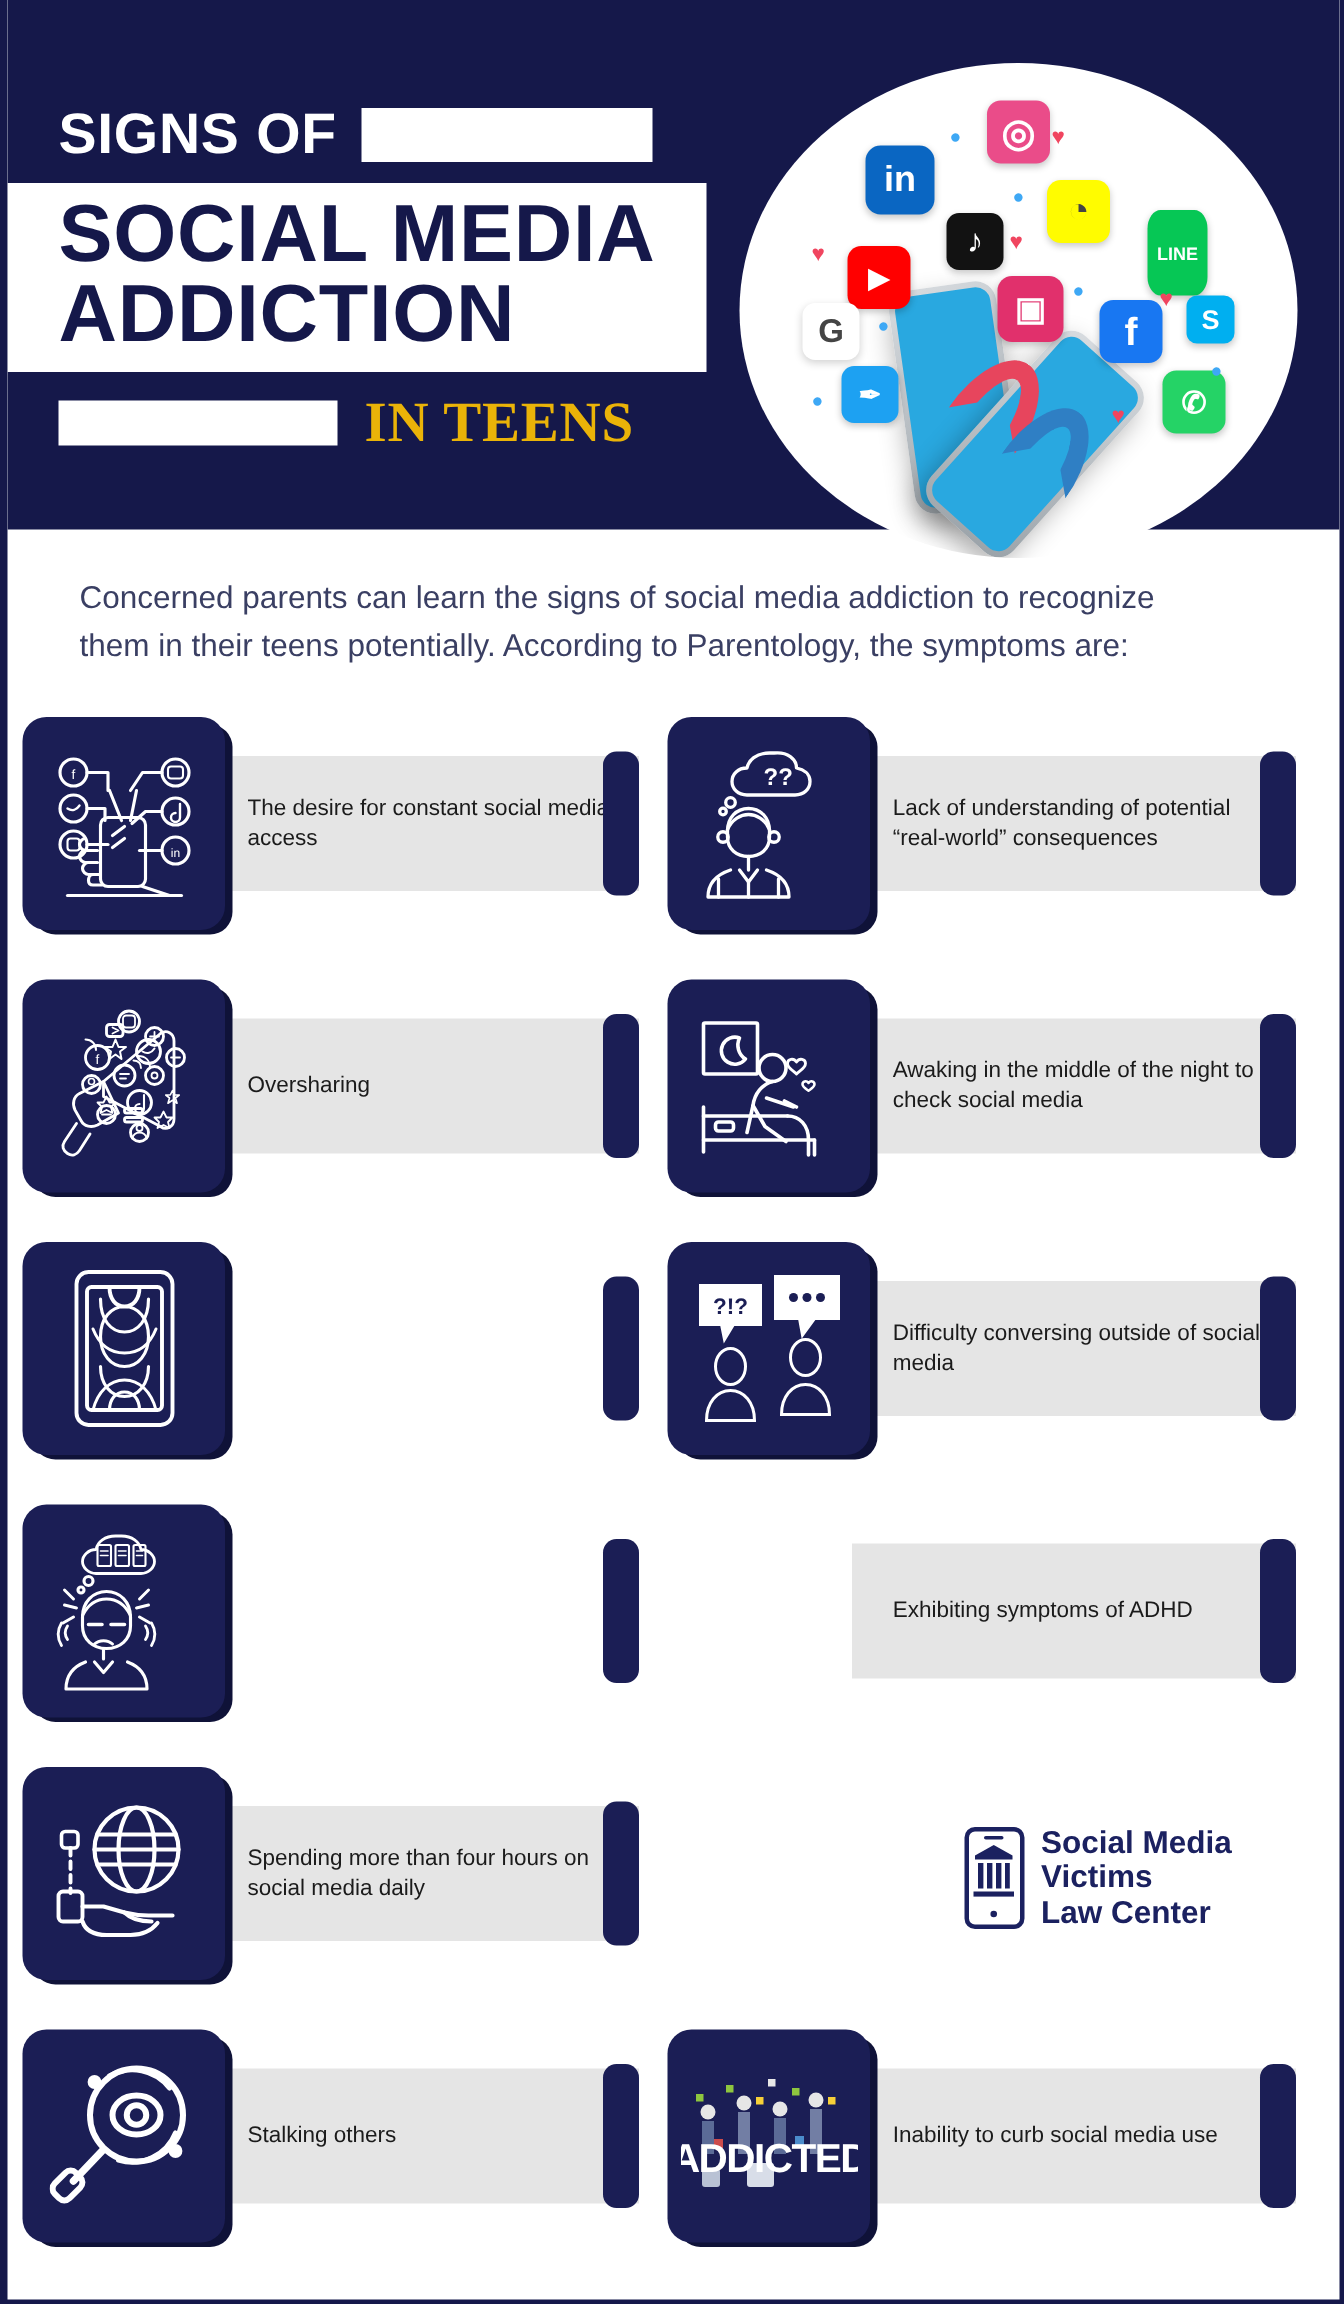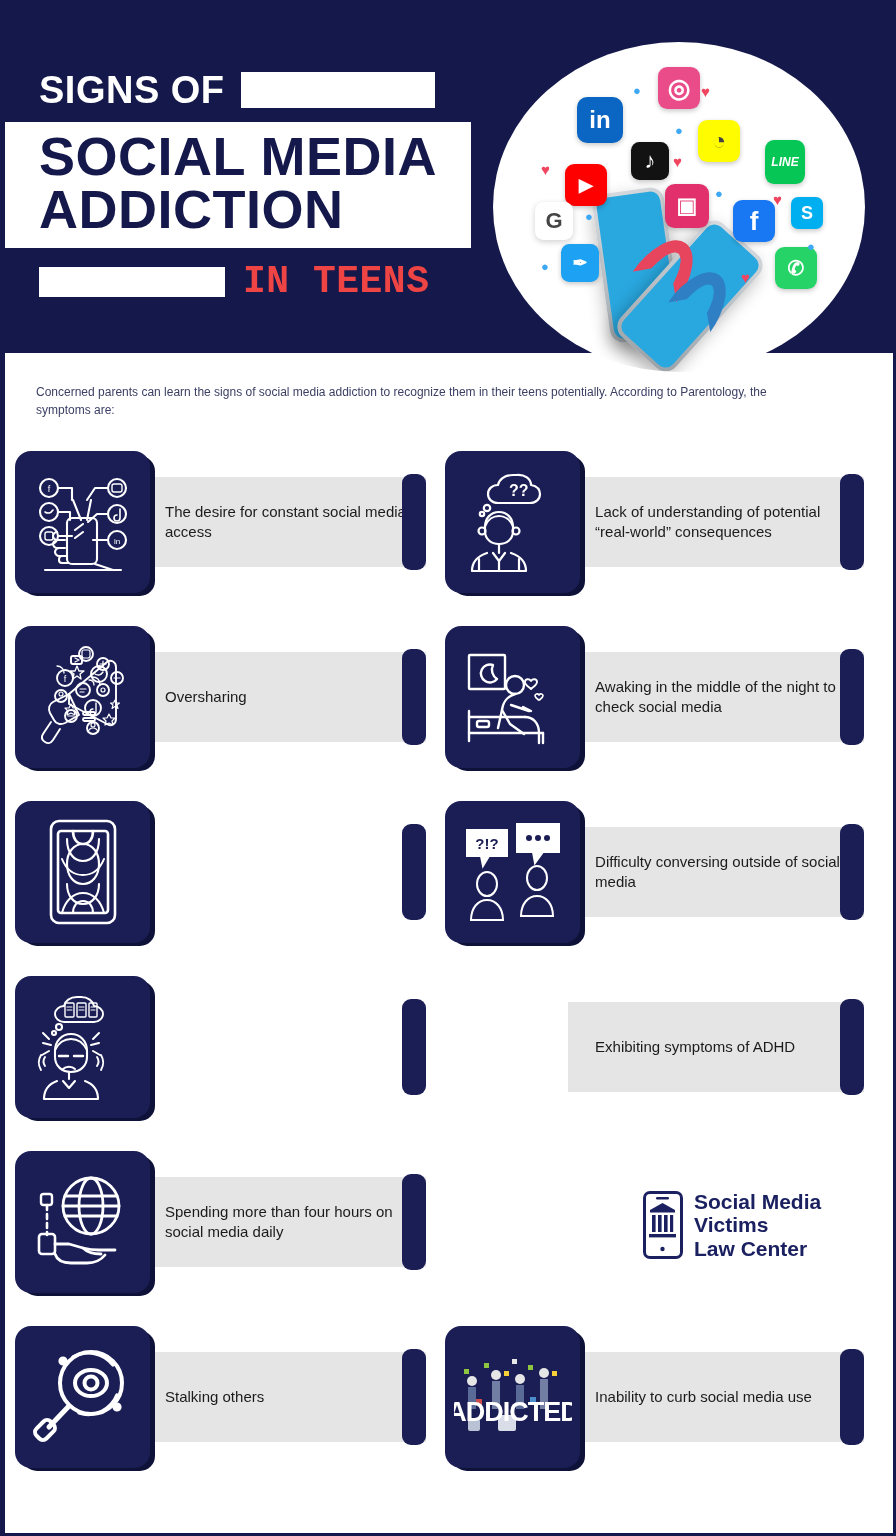--- a/index.html
+++ b/index.html
@@ -135,33 +135,33 @@
 
   .tl-row3 {
     display: flex; align-items: center;
     padding-left: 34px;
     margin-top: 14px;
     gap: 18px;
     height: 40px;
   }
   .tl-bar-white2 { background: #ffffff; height: 30px; width: 186px; }
   .tl-inteens {
-    color: #ef4444;
+    color: #eab308;
     font-size: 38px;
     font-weight: bold;
     letter-spacing: 0.5px;
     white-space: nowrap;
-    font-family: Liberation Mono, monospace;
+    font-family: Liberation Serif, serif;
   }
 
   
   #intro {
-    margin: 30px 36px 0 31px;
+    margin: 30px 36px 0 48px;
     color: #3a3f63;
-    font-size: 12px;
+    font-size: 21px;
     line-height: 1.5;
     max-width: 760px;
   }
 
   
   #grid {
     margin-top: 32px;
     padding: 0 18px 0 10px;
   }
   .row { display: flex; gap: 8px; margin-bottom: 33px; }
@@ -279,21 +279,21 @@
       <div class="phone-b">
         <div class="phone-screen"></div>
       </div>
       <div class="magnet"></div>
       <div class="magnet2"></div>
       <div id="art-icons-host">
           <div class="art-icon" style="left: 84px; top: 55px; width: 46px; height: 46px; background: rgb(10, 102, 194); font-size: 24px;">in</div>
           <div class="art-icon" style="left: 165px; top: 25px; width: 42px; height: 42px; background: rgb(234, 76, 137); font-size: 26px;">◎</div>
           <div class="art-icon" style="left: 138px; top: 100px; width: 38px; height: 38px; background: rgb(18, 18, 18); font-size: 22px;">♪</div>
           <div class="art-icon" style="left: 205px; top: 78px; width: 42px; height: 42px; background: rgb(255, 252, 0); font-size: 24px; color: rgb(68, 68, 68);">◔</div>
-          <div class="art-icon" style="left: 272px; top: 98px; width: 40px; height: 44px; background: rgb(6, 199, 85); font-size: 12px; font-style: italic;">LINE</div>
+          <div class="art-icon" style="left: 272px; top: 98px; width: 40px; height: 57px; background: rgb(6, 199, 85); font-size: 12px;">LINE</div>
           <div class="art-icon" style="left: 72px; top: 122px; width: 42px; height: 42px; background: rgb(255, 0, 0); font-size: 18px;">▶</div>
           <div class="art-icon" style="left: 172px; top: 142px; width: 44px; height: 44px; background: rgb(225, 48, 108); font-size: 22px;">▣</div>
           <div class="art-icon" style="left: 240px; top: 158px; width: 42px; height: 42px; background: rgb(24, 119, 242); font-size: 26px;">f</div>
           <div class="art-icon" style="left: 298px; top: 155px; width: 32px; height: 32px; background: rgb(0, 175, 240); font-size: 18px;">S</div>
           <div class="art-icon" style="left: 42px; top: 160px; width: 38px; height: 38px; background: rgb(255, 255, 255); font-size: 22px; color: rgb(68, 68, 68); box-shadow: rgba(0, 0, 0, 0.18) 0px 2px 6px;">G</div>
           <div class="art-icon" style="left: 68px; top: 202px; width: 38px; height: 38px; background: rgb(29, 161, 242); font-size: 18px;">✒</div>
           <div class="art-icon" style="left: 282px; top: 205px; width: 42px; height: 42px; background: rgb(37, 211, 102); font-size: 20px;">✆</div>
           <div class="art-heart" style="left: 208px; top: 42px;">♥</div>
           <div class="art-heart" style="left: 48px; top: 120px;">♥</div>
           <div class="art-heart" style="left: 180px; top: 112px;">♥</div>

